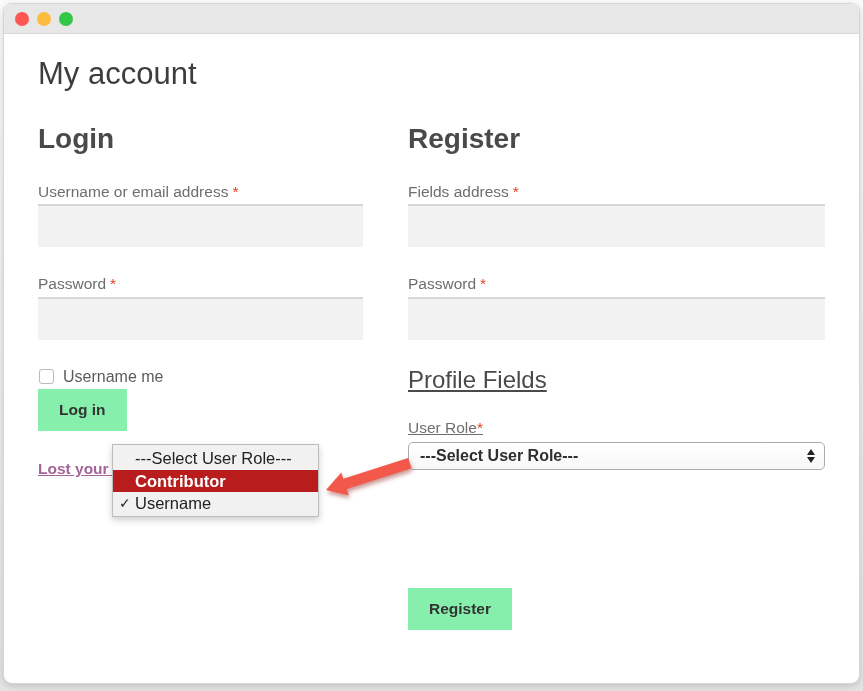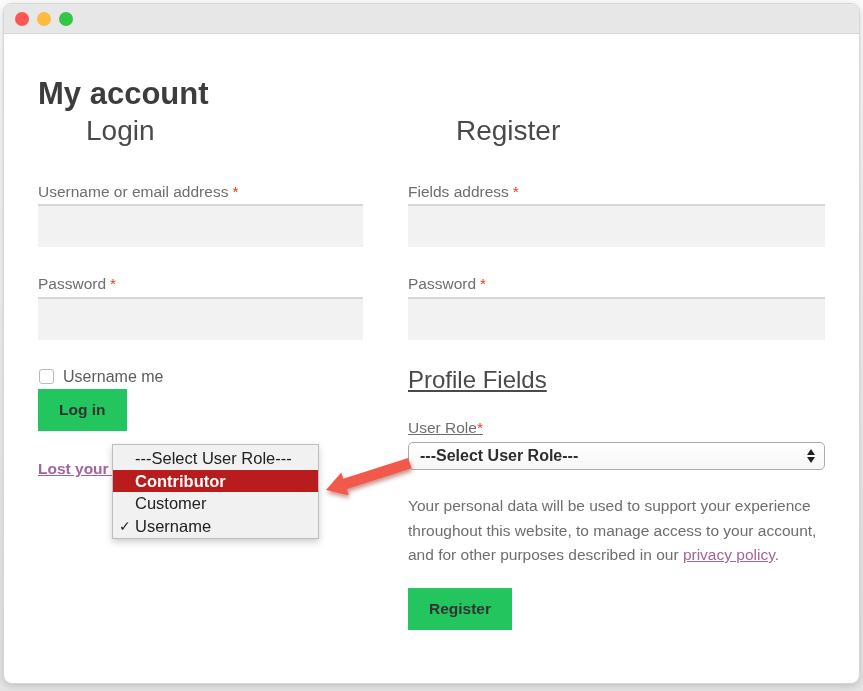--- a/index.html
+++ b/index.html
@@ -19,22 +19,22 @@
     background:#e7e7e7; border-bottom:1px solid #d7d7d7;
     border-radius:8px 8px 0 0;
   }
   .light { position:absolute; top:8px; width:14px; height:14px; border-radius:50%; }
   .light.red    { left:11px; background:#fc5753; }
   .light.yellow { left:33px; background:#fdbc40; }
   .light.green  { left:55px; background:#33c748; }
 
   .abs { position:absolute; }
 
-  h1.page-title { left:34px; top:52px; font-size:31px; font-weight:700; color:#3d3d3d;margin-top:20px; }
-  h2.section { font-size:28px; font-weight:400; color:#4a4a4a; top:111px;margin-left:48px; }
+  h1.page-title { left:34px; top:52px; font-size:31px; font-weight:400; color:#3d3d3d; }
+  h2.section { font-size:28px; font-weight:700; color:#4a4a4a; top:119px; }
   h2.login-h { left:34px; }
   h2.register-h { left:404px; }
   h3.profile-h { left:404px; top:362px; font-size:24px; font-weight:400; color:#4a4a4a;text-decoration:underline; }
 
   .field-label { font-size:15.5px; color:#6e6e6e; }
   .req { color:#e2401c; }
   .req.gap { margin-left:4px; }
 
   .text-input {
     position:absolute; height:43px; background:#f2f2f2;
@@ -45,21 +45,21 @@
   .col-left  { left:34px;  width:325px; }
   .col-right { left:404px; width:417px; }
 
   .checkbox {
     position:absolute; left:35px; top:365px; width:15px; height:15px;
     background:#fff; border:1.5px solid #b9b9b9; border-radius:3px; cursor:pointer;
   }
   .remember-label { left:59px; top:364px; font-size:16px; color:#5c5c5c; }
 
   .btn {
-    position:absolute; background:#22c55e; border:none; cursor:pointer;
+    position:absolute; background:#86efac; border:none; cursor:pointer;
     font-family:"Liberation Sans", sans-serif;
     font-size:15.5px; font-weight:700; color:#333; padding:12px 21px;
   }
   .login-btn { left:34px; top:385px; }
   .register-btn { left:404px; top:584px; }
 
   a.link { color:#a46497; text-decoration:underline; cursor:pointer; }
   .lost-link { left:34px; top:456px; font-size:15.5px; font-weight:700; z-index:1; }
 
   .user-role-label { left:404px; top:415px;text-decoration:underline; }
@@ -128,23 +128,20 @@
   <a class="abs link lost-link">Lost your password?</a>
 
   <div class="dropdown">
     <div class="dd-item">
       <span>---Select User Role---</span>
     </div>
     <div class="dd-item selected">
       <span>Contributor</span>
     </div>
     <div class="dd-item">
-      <span>Customer</span>
-    </div>
-    <div class="dd-item">
       <span class="dd-check">✓</span>
       <span>Username</span>
     </div>
   </div>
 
   <svg class="arrow-annotation" width="94" height="48" viewBox="0 0 94 48">
     <polygon points="4,34 19.3,16.5 21.3,22.7 86.1,1.9 89.5,12.3 24.7,33.1 26.7,39.3" fill="#f2594b"></polygon>
   </svg>
 
   <h2 class="abs section register-h">Register</h2>
@@ -166,24 +163,16 @@
   </div>
 
   <div class="role-select">
     <span class="value">---Select User Role---</span>
     <span class="stepper">
         <i class="up"></i>
         <i class="down"></i>
       </span>
   </div>
 
-  <div class="abs privacy">
-    <div>Your personal data will be used to support your experience</div>
-    <div>throughout this website, to manage access to your account,</div>
-    <div>
-      <span>and for other purposes described in our</span>
-      <a class="link">privacy policy</a><span>.</span>
-    </div>
-  </div>
 
   <button class="btn register-btn">Register</button>
 
 </div>
 
 </body></html>

